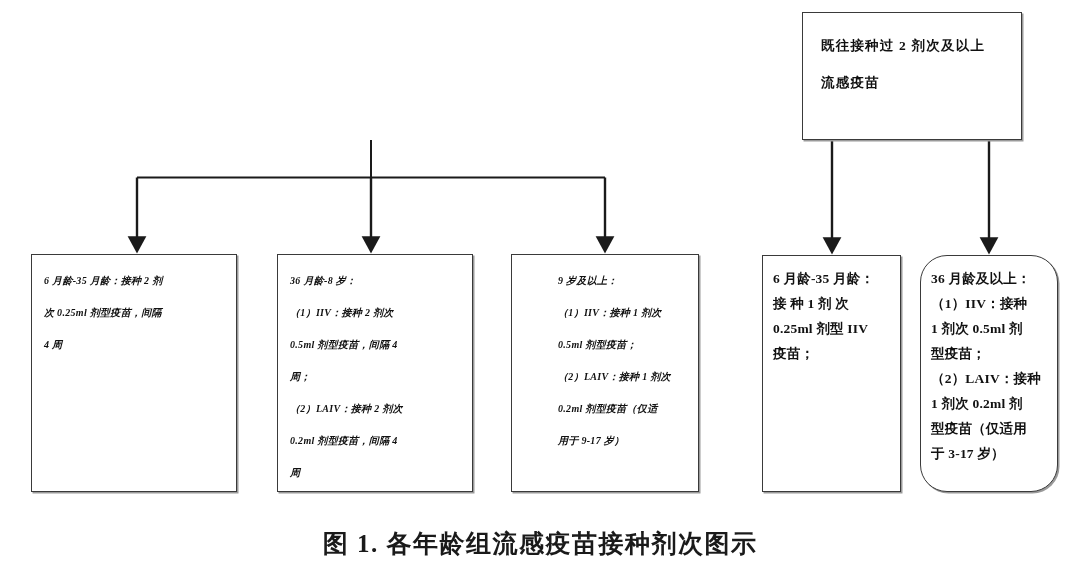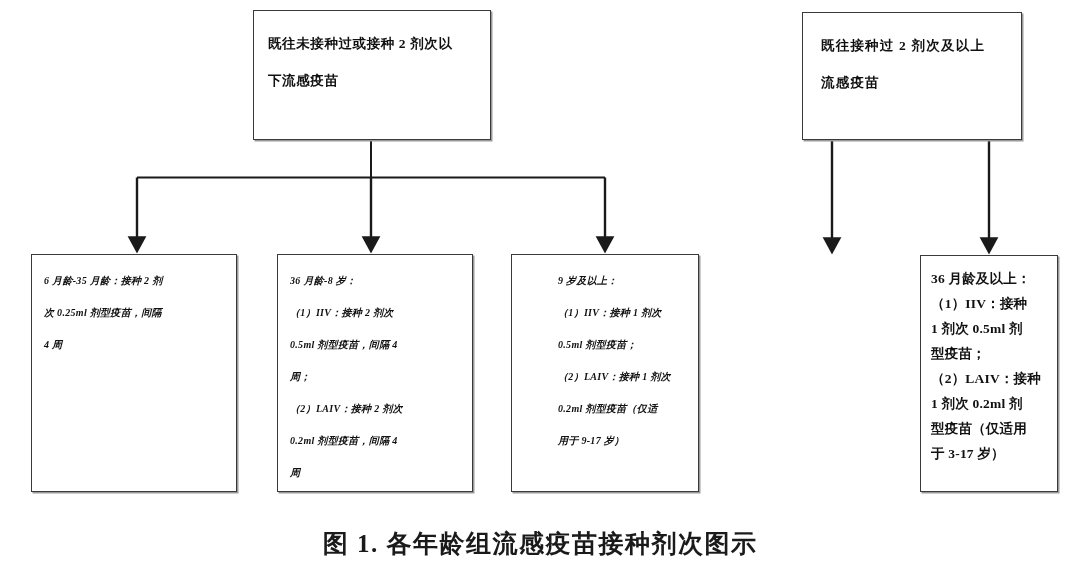--- a/index.html
+++ b/index.html
@@ -98,24 +98,20 @@
       <path d="M 371,177.5 L 371,244" stroke="#1a1a1a" stroke-width="2.4" fill="none" marker-end="url(#arrowhead)"></path>
       <path d="M 605,177.5 L 605,244" stroke="#1a1a1a" stroke-width="2.4" fill="none" marker-end="url(#arrowhead)"></path>
     </g>
 
     <g>
       <path d="M 832,140 L 832,245" stroke="#1a1a1a" stroke-width="2.4" fill="none" marker-end="url(#arrowhead)"></path>
       <path d="M 989,140 L 989,245" stroke="#1a1a1a" stroke-width="2.4" fill="none" marker-end="url(#arrowhead)"></path>
     </g>
   </svg>
 
-  <div class="flow-box box-head" style="left:253px; top:10px; width:238px; height:130px;">
-    <div class="box-text">既往未接种过或接种 2 剂次以
-下流感疫苗</div>
-  </div>
 
   <div class="flow-box box-head-right" style="left:802px; top:12px; width:220px; height:128px;">
     <div class="box-text">既往接种过 2 剂次及以上
 流感疫苗</div>
   </div>
 
   <div class="flow-box box-wide" style="left:31px; top:254px; width:206px; height:238px;">
     <div class="box-text">6 月龄-35 月龄：接种 2 剂
 次 0.25ml 剂型疫苗，间隔
 4 周</div>
@@ -133,22 +129,28 @@
 
   <div class="flow-box box-wide" style="left:511px; top:254px; width:188px; height:238px;padding-left:34px;">
     <div class="box-text">9 岁及以上：
 （1）IIV：接种 1 剂次
 0.5ml 剂型疫苗；
 （2）LAIV：接种 1 剂次
 0.2ml 剂型疫苗（仅适
 用于 9-17 岁）</div>
   </div>
 
+  <div class="flow-box box-narrow" style="left:762px; top:255px; width:139px; height:237px;">
+    <div class="box-text">6 月龄-35 月龄：
+接 种 1 剂 次
+0.25ml 剂型 IIV
+疫苗；</div>
+  </div>
 
-  <div class="flow-box box-narrow" style="left:920px; top:255px; width:138px; height:237px;">
+  <div class="flow-box box-narrow" style="left:920px; top:255px; width:138px; height:237px;border-radius:27px;">
     <div class="box-text">36 月龄及以上：
 （1）IIV：接种
 1 剂次 0.5ml 剂
 型疫苗；
 （2）LAIV：接种
 1 剂次 0.2ml 剂
 型疫苗（仅适用
 于 3-17 岁）</div>
   </div>
 

